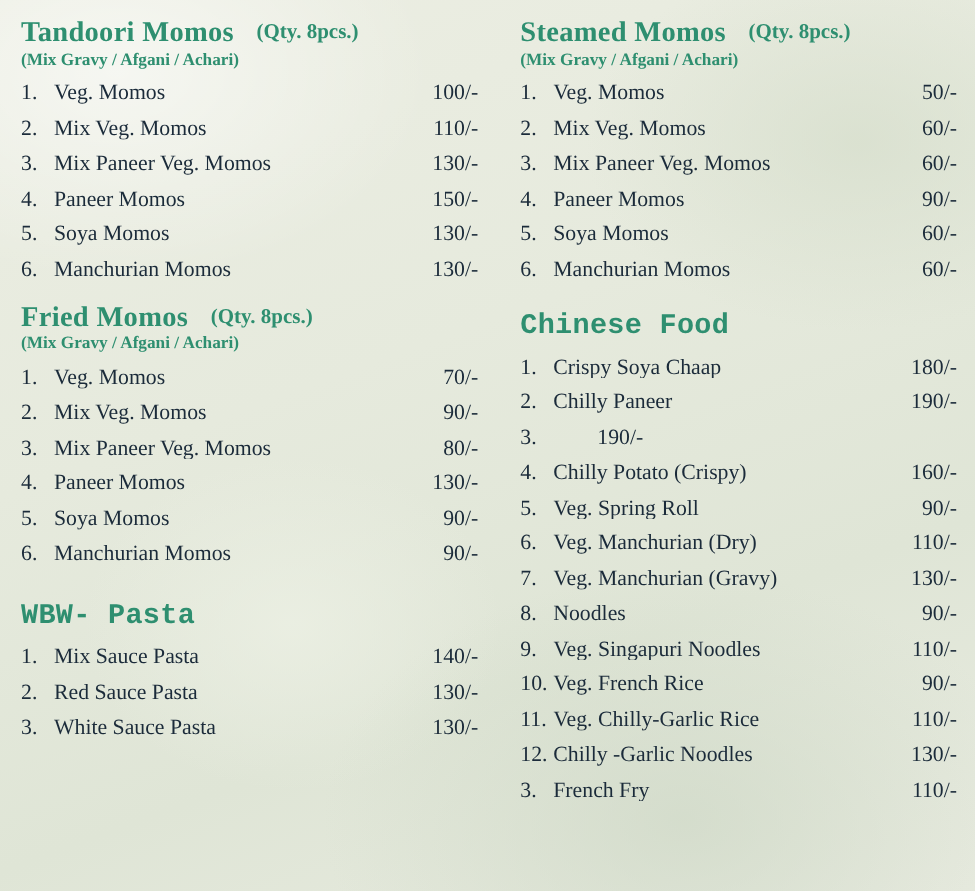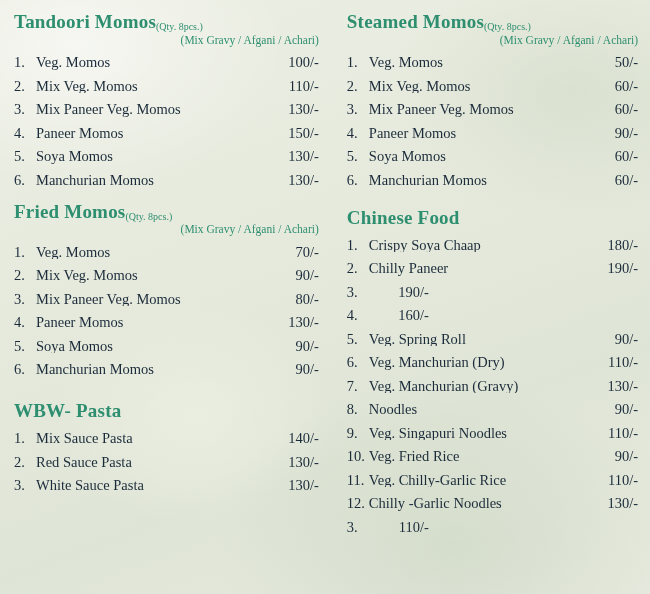--- a/index.html
+++ b/index.html
@@ -40,45 +40,45 @@
     box-sizing: border-box;
   }
   .column.right {
     padding-left: 14px;
   }
   .section {
     margin-bottom: 2px;
   }
   .section-head {
     display: flex;
-    align-items: flex-end;
-    gap: 0;
+    align-items: center;
+    gap: 15px;
     color: #2e8f70;
     font-family: "Liberation Serif", serif;
     font-weight: bold;
     font-size: 19px;
     letter-spacing: 0.2px;
     line-height: 1.25;
   }
   .section-head .qty {
-    font-size: 10px;
-    font-weight: normal;
+    font-size: 14px;
+    font-weight: bold;
     letter-spacing: 0;
   }
   .section-sub {
     color: #2e8f70;
     font-size: 11.5px;
-    font-weight: normal;
+    font-weight: bold;
     margin-top: 0px;
     margin-bottom: 3px;
     line-height: 1.2;
-    text-align: right;
   }
   .section-head.nosub {
     margin-bottom: 4px;
+    font-family: Liberation Mono, monospace;
   }
   .items {
     margin: 0;
     padding: 0;
     list-style: none;
   }
   .item {
     display: flex;
     align-items: baseline;
     color: #1b2b3a;
@@ -289,20 +289,21 @@
           <span class="num">2.</span>
           <span class="name">Chilly Paneer</span>
           <span class="price">190/-</span>
         </li>
         <li class="item">
           <span class="num">3.</span>
           <span class="price">190/-</span>
         </li>
         <li class="item">
           <span class="num">4.</span>
+          <span class="name">Chilly Potato (Crispy)</span>
           <span class="price">160/-</span>
         </li>
         <li class="item">
           <span class="num">5.</span>
           <span class="name">Veg. Spring Roll</span>
           <span class="price">90/-</span>
         </li>
         <li class="item">
           <span class="num">6.</span>
           <span class="name">Veg. Manchurian (Dry)</span>
@@ -318,35 +319,36 @@
           <span class="name">Noodles</span>
           <span class="price">90/-</span>
         </li>
         <li class="item">
           <span class="num">9.</span>
           <span class="name">Veg. Singapuri Noodles</span>
           <span class="price">110/-</span>
         </li>
         <li class="item">
           <span class="num">10.</span>
-          <span class="name">Veg. Fried Rice</span>
+          <span class="name">Veg. French Rice</span>
           <span class="price">90/-</span>
         </li>
         <li class="item">
           <span class="num">11.</span>
           <span class="name">Veg. Chilly-Garlic Rice</span>
           <span class="price">110/-</span>
         </li>
         <li class="item">
           <span class="num">12.</span>
           <span class="name">Chilly -Garlic Noodles</span>
           <span class="price">130/-</span>
         </li>
         <li class="item">
           <span class="num">3.</span>
+          <span class="name">French Fry</span>
           <span class="price">110/-</span>
         </li>
       </ul>
     </div>
 
   </div>
 
 </div>
 
 </body></html>

